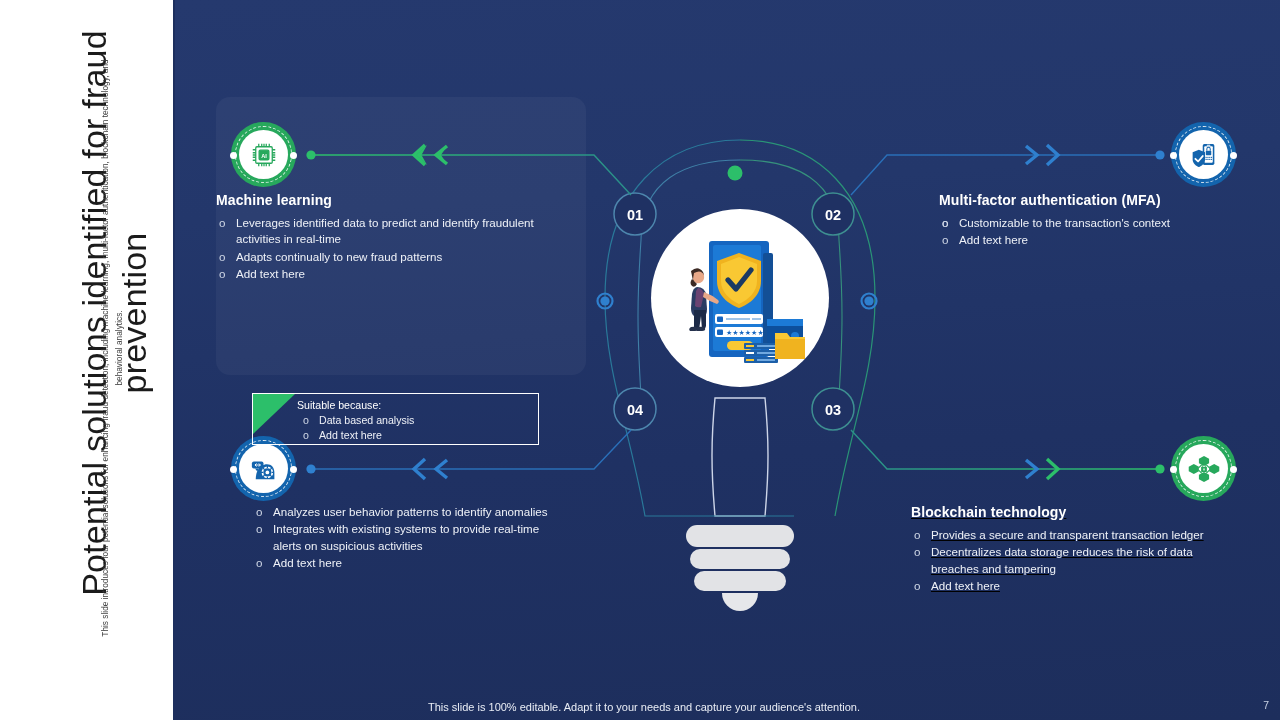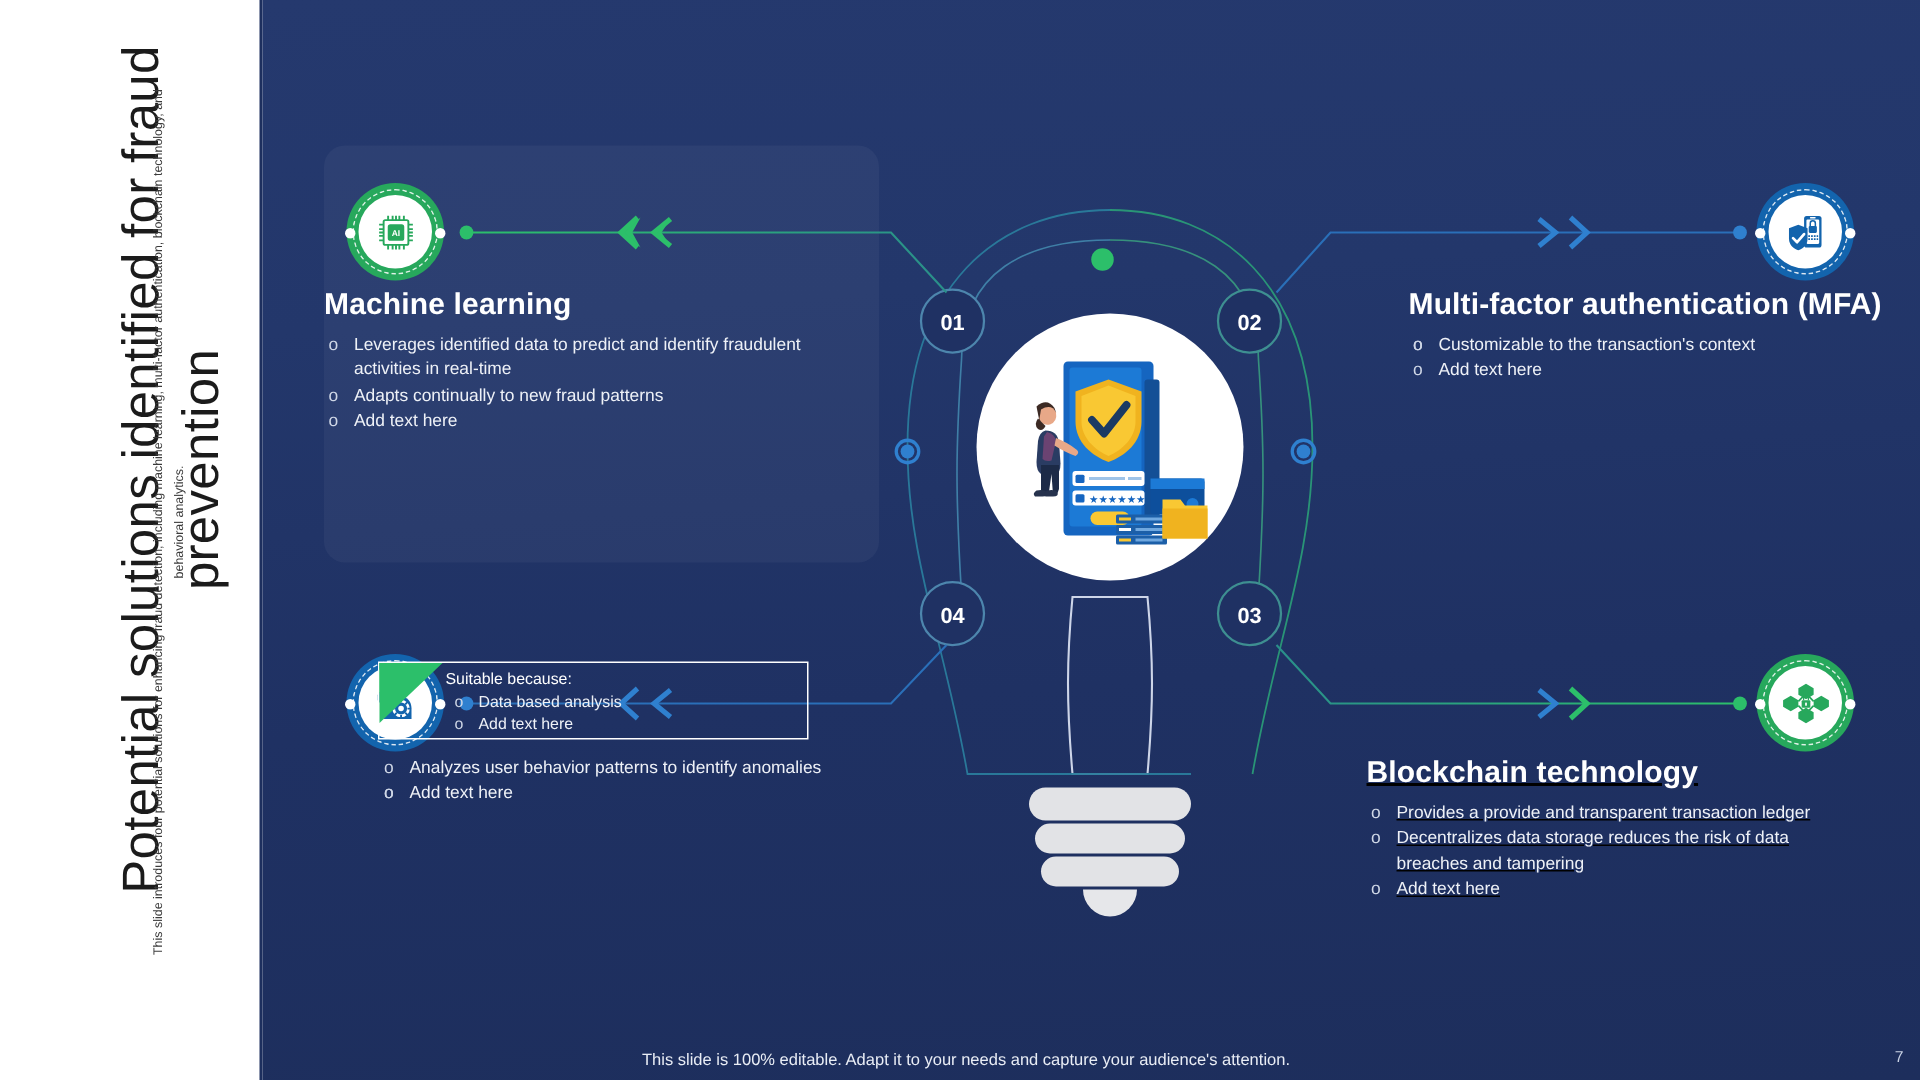--- a/index.html
+++ b/index.html
@@ -91,40 +91,39 @@
   .node-badge .pip {
     position:absolute; top:29.5px; width:7px; height:7px; border-radius:50%;
     background:#ffffff; border:1.4px solid rgba(255,255,255,.55);
   }
   .node-badge .pip.l { left:-1px; }
   .node-badge .pip.r { right:-1px; }
 
   
   .block { position:absolute; }
   .block h3 {
-    font-size:20px; font-weight:bold; color:#ffffff;
+    font-size:14px; font-weight:bold; color:#ffffff;
     letter-spacing:.1px; margin-bottom:7px;
   }
   .bullets { list-style:none; }
   .bullets li {
     position:relative;
     padding-left:20px;
     font-size:11.6px; line-height:1.42; color:#eef1f7;
     margin-bottom:1px;
   }
   .bullets li .mk {
     position:absolute; left:3px; top:0;
     font-size:11.6px; color:#cfd7e6;
   }
 
   
   #suitable-box {
     position:absolute; left:36px; top:201px; width:287px; height:52px;
     border:1.3px solid #ffffff;
-    margin-top:48px;
   }
   #suitable-tri {
     position:absolute; left:0px; top:0px;
     width:0; height:0;
     border-left:21px solid #2cbf6a;
     border-right:21px solid transparent;
     border-top:20px solid #2cbf6a;
     border-bottom:20px solid transparent;
   }
   #suitable-body { position:absolute; left:44px; top:4px; }
@@ -425,29 +424,29 @@
     <ul class="bullets">
       <li><span class="mk">o</span></li>
       <li><span class="mk">o</span><span>Customizable to the transaction's context</span></li>
       <li><span class="mk">o</span><span>Add text here</span></li>
     </ul>
   </div>
 
   <div class="block" style="left:78px; top:504px; width:300px;">
     <ul class="bullets">
       <li><span class="mk">o</span><span>Analyzes user  behavior  patterns  to identify anomalies</span></li>
-      <li><span class="mk">o</span></li>
+      <li><span class="mk">o</span><span>Integrates  with  existing systems to provide real-time  alerts  on suspicious  activities</span></li>
       <li><span class="mk">o</span><span>Add text here</span></li>
     </ul>
   </div>
 
   <div class="block" style="left:736px; top:504px; width:310px;text-decoration:underline;">
     <h3>Blockchain technology</h3>
     <ul class="bullets">
-      <li><span class="mk">o</span><span>Provides  a provide  and transparent  transaction ledger</span></li>
+      <li><span class="mk">o</span><span>Provides  a secure  and transparent  transaction ledger</span></li>
       <li><span class="mk">o</span><span>Decentralizes  data storage reduces  the risk of data breaches  and tampering</span></li>
       <li><span class="mk">o</span><span>Add text here</span></li>
     </ul>
   </div>
 
   <div id="footer-note">This slide is 100% editable. Adapt it to your needs and capture your audience's attention.</div>
   <div id="page-num">7</div>
 </div>
 
 </body></html>

